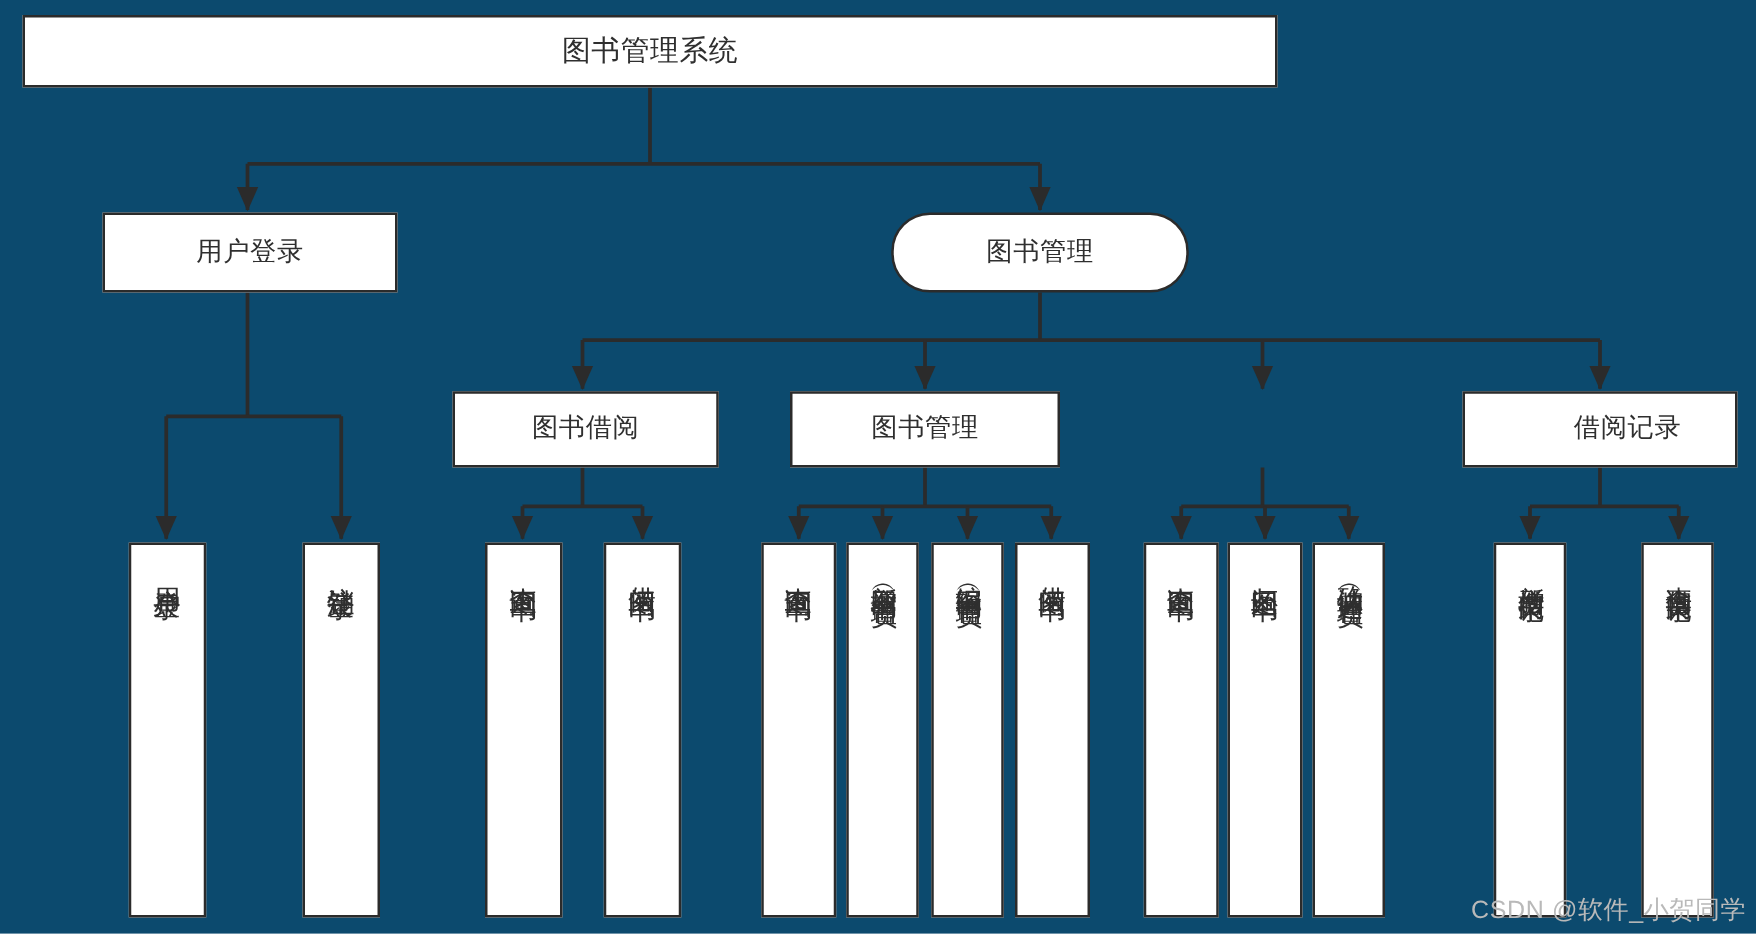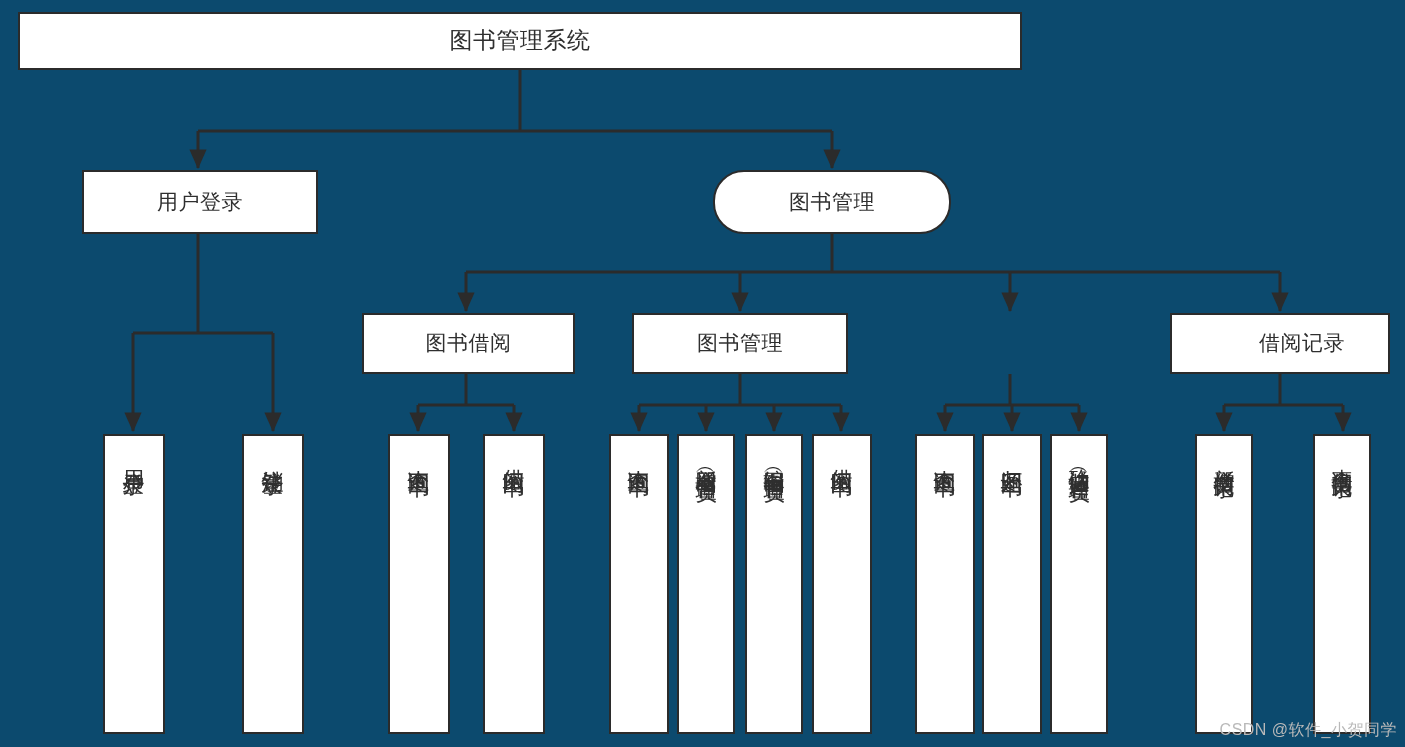--- a/index.html
+++ b/index.html
@@ -61,21 +61,21 @@
     white-space: nowrap;
   }
   .node.leaf.tall-text .label {
     font-size: 21px;
   }
   
   #watermark {
     position: absolute;
     right: 8px;
     bottom: 6px;
-    font-size: 16px;
+    font-size: 20px;
     color: #b9b9b9;
     letter-spacing: 0.5px;
     z-index: 3;
     white-space: nowrap;
   }
 </style>
 </head>
 <body>
 
 <div id="canvas">

